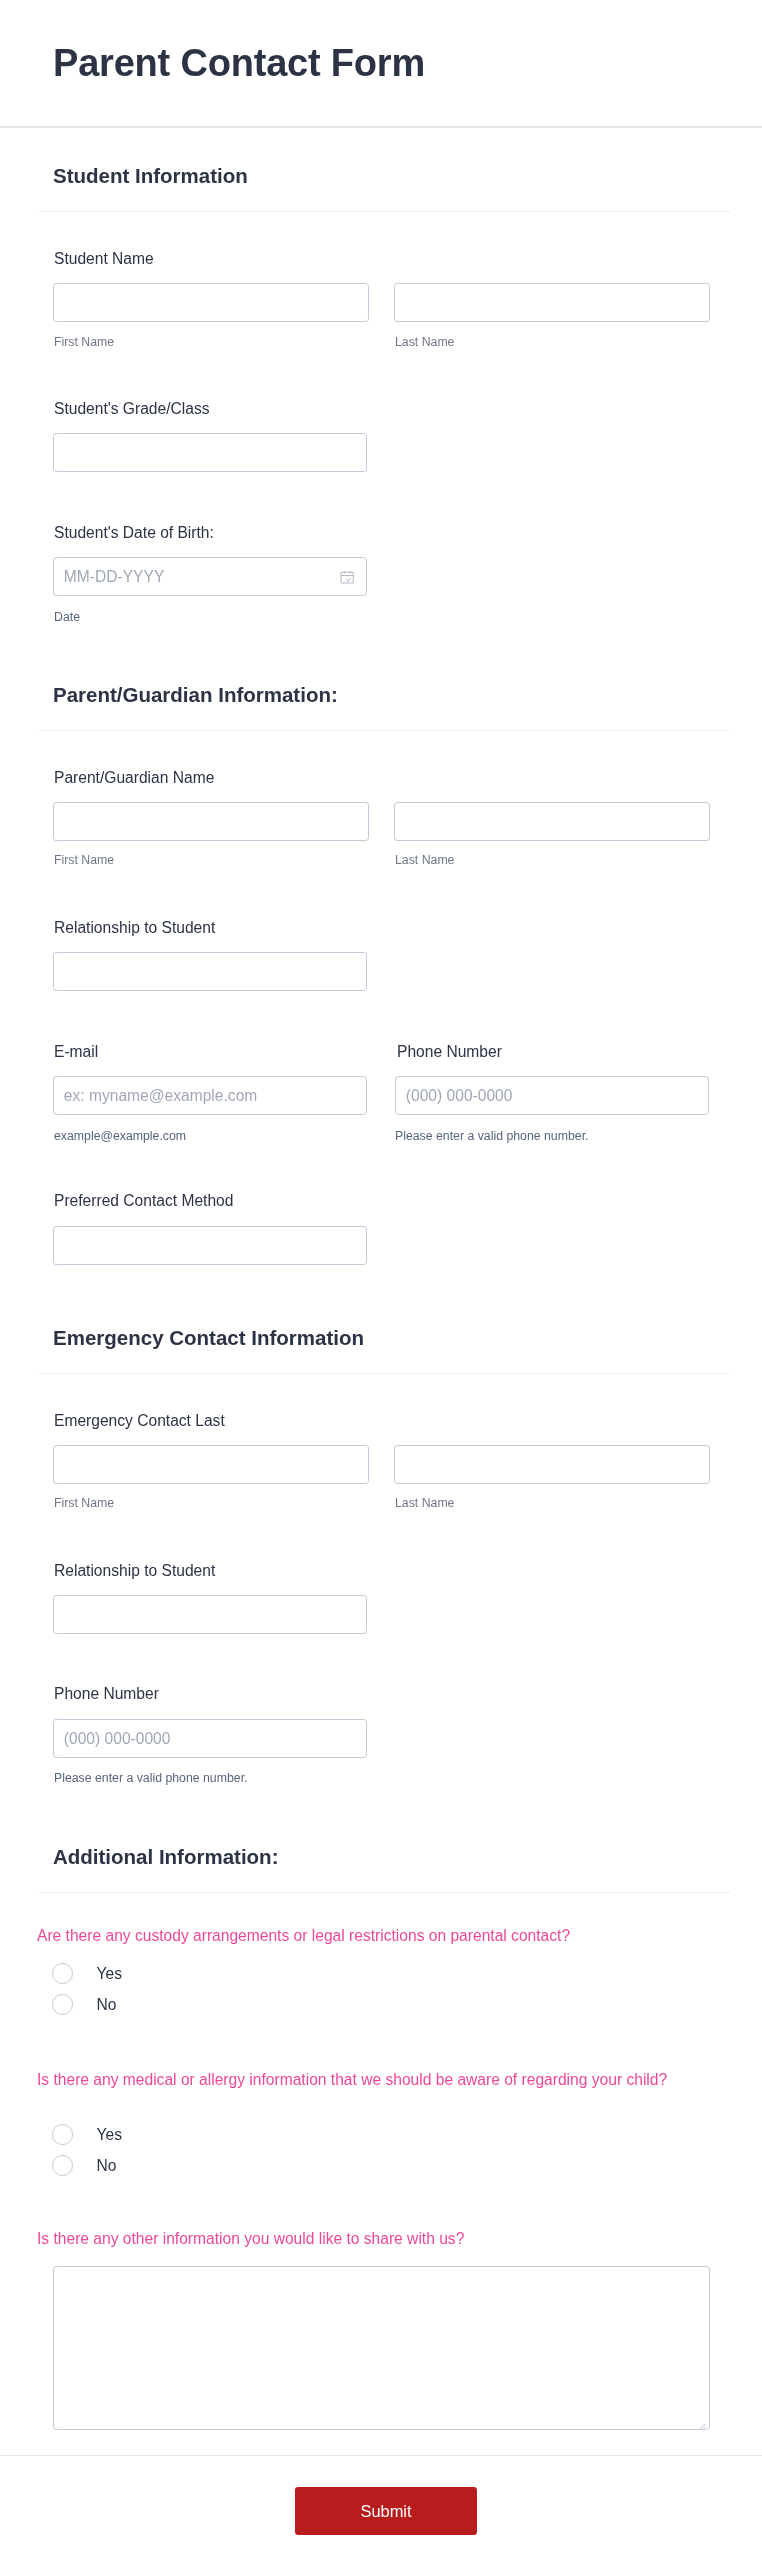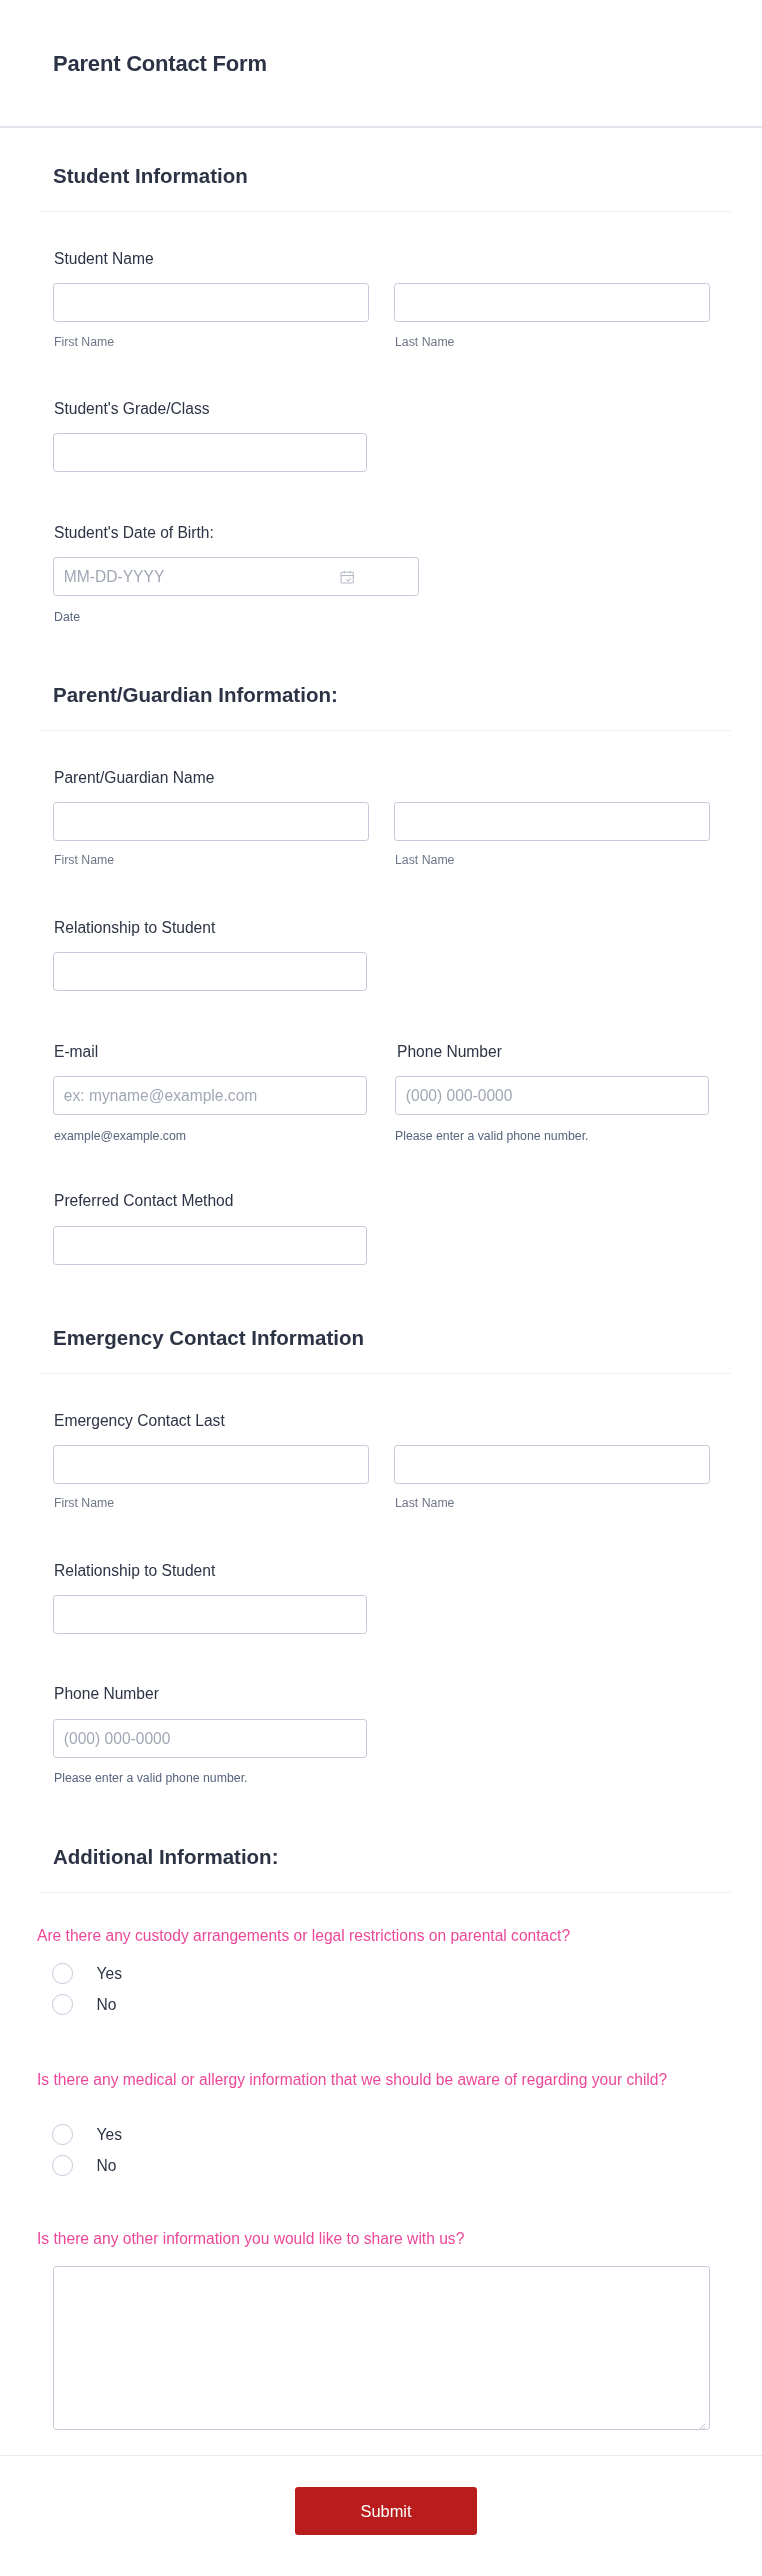--- a/index.html
+++ b/index.html
@@ -1,35 +1,35 @@
 <!DOCTYPE html>
 <html style="font-size:13px"><head>
   <meta charset="utf-8">
   <style>
     * { box-sizing: border-box; margin: 0; padding: 0; }
     html, body { width: 763px; height: 2576px; background: #ffffff; }
     body { position: relative; font-family: "Liberation Sans", sans-serif; color: #2c3345; overflow: hidden; }
     .abs { position: absolute; }
-    .form-title { left: 53px; top: 43px; font-size: 22px; font-weight: 600; color: #2c3345; line-height: 41px; letter-spacing: -0.2px; }
+    .form-title { left: 53px; top: 43px; font-size: 38px; font-weight: 600; color: #2c3345; line-height: 41px; letter-spacing: -0.2px; }
     .header-divider { left: 0; top: 126px; width: 763px; height: 1.6px; background: #e3e5ec; }
     .section-title { left: 53px; font-size: 20.5px; font-weight: 600; color: #2c3345; line-height: 24.6px; }
     .section-divider { left: 39px; width: 692px; height: 0.8px; background: #eef0f4; }
     .label { left: 54px; font-size: 15.6px; color: #2c3345; line-height: 19.7px; }
     .label-right { left: 397px; }
     .input { height: 39px; border: 0.8px solid #c3cad8; border-radius: 3.3px; background: #fff; padding: 0 9.8px; display: flex; align-items: center; font-family: "Liberation Sans", sans-serif; font-size: 15.6px; color: #2c3345; outline: none; }
     .input::placeholder { color: #a0a7b5; }
     .input-left { left: 53px; width: 316px; }
     .input-right { left: 394px; width: 316px; }
     .input-right2 { left: 395px; width: 314px; }
     .sublabel { font-size: 12.3px; color: #6f7687; line-height: 14.8px; }
     .sub-left { left: 54px; }
     .sub-right { left: 395px; }
     .help { font-size: 12.3px; color: #57647e; line-height: 14.8px; }
     .date-wrap { left: 53px; width: 314px; height: 39px; }
-    .date-wrap .input { position: absolute; left: 0; top: 0; width: 366px; }
+    .date-wrap .input { position: absolute; left: 0; top: 0; width: 314px; }
     .cal-icon { position: absolute; right: 11.5px; top: 11.5px; width: 16.4px; height: 16.4px; }
     .question { left: 37px; font-size: 15.6px; color: #ec4899; line-height: 19.7px; width: 656px; }
     .radio-row { left: 52px; height: 21.3px; display: flex; align-items: center; cursor: pointer; }
     .radio-circle { width: 20.5px; height: 20.5px; border: 1.2px solid #c3cad8; border-radius: 50%; background: #fff; }
     .radio-label { margin-left: 24px; font-size: 15.6px; color: #2c3345; }
     .textarea { left: 53px; top: 2266px; width: 657px; height: 164px; border: 0.8px solid #c3cad8; border-radius: 3.3px; resize: none; background: #fff; font-family: "Liberation Sans", sans-serif; font-size: 14px; padding: 8.2px; }
     .resize-handle { left: 698px; top: 2418px; width: 8.2px; height: 8.2px; }
     .footer-divider { left: 0; top: 2455px; width: 763px; height: 0.8px; background: #e8e9ee; }
     .submit { left: 295px; top: 2487px; width: 182px; height: 48px; background: #b91c1c; color: #fff; border: none; border-radius: 3.3px; font-family: "Liberation Sans", sans-serif; font-size: 16.4px; cursor: pointer; }
   </style>

